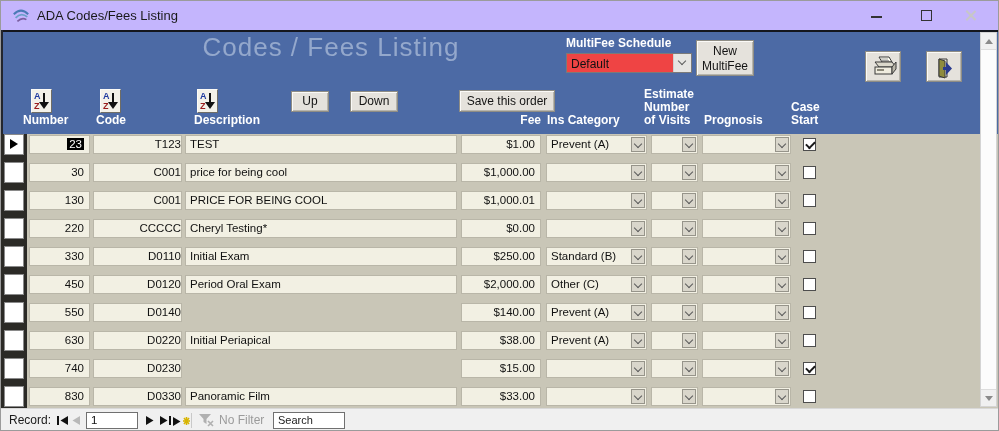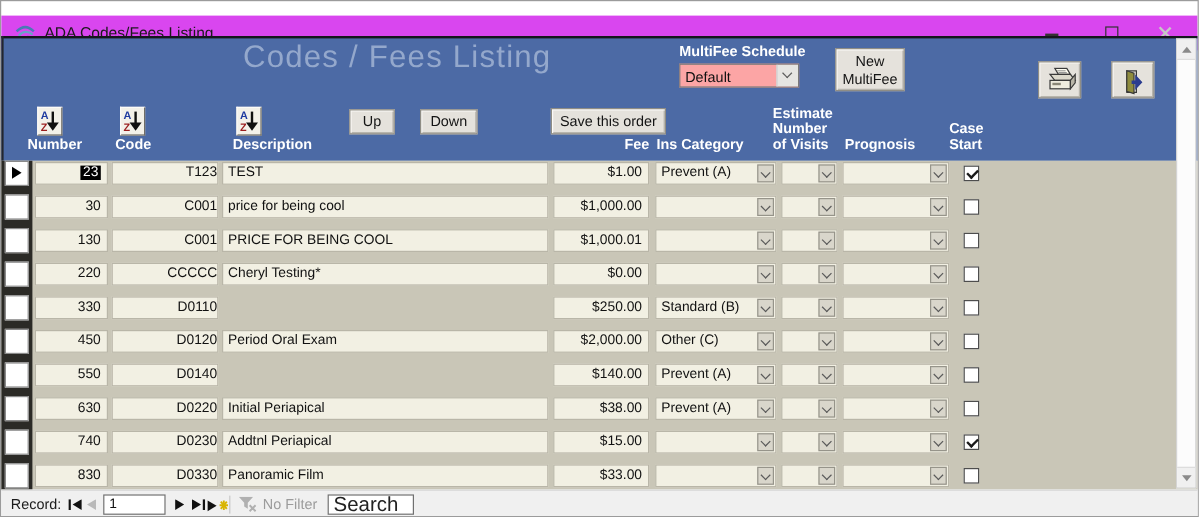--- a/index.html
+++ b/index.html
@@ -1,39 +1,39 @@
 <!DOCTYPE html>
 <html><head>
 <meta charset="utf-8">
 <style>
   * { margin:0; padding:0; box-sizing:border-box; }
   body { font-family:"Liberation Sans", sans-serif; background:#fff; }
   .window { position:relative; width:999px; height:431px; overflow:hidden; background:#fff;
             border:1px solid #9b9b9b; }
 
   
-  .titlebar { position:absolute; left:0; top:12px; width:100%; height:29px; background:#d946ef; }
+  .titlebar { position:absolute; left:0; top:0; width:100%; height:29px; background:#c4b5fd; }
   .app-icon { position:absolute; left:11px; top:6px; width:18px; height:18px; }
   .win-title { position:absolute; left:36px; top:0; line-height:29px; font-size:13px; color:#1a1a1a; }
   .tb-btn { position:absolute; top:0; width:34px; height:29px; cursor:default; }
   .tb-min { left:858px; } .tb-max { left:908px; } .tb-close { left:952px; }
   .glyph-min { position:absolute; left:12px; top:15px; width:11px; height:2px; background:#333; }
   .glyph-max { position:absolute; left:12px; top:9px; width:11px; height:11px; border:1.5px solid #333; }
   .glyph-close { position:absolute; left:11px; top:8px; width:13px; height:13px; }
   .glyph-close::before, .glyph-close::after { content:""; position:absolute; left:6px; top:0; width:1.5px; height:13px; background:#c7c7c7; }
   .glyph-close::before { transform:rotate(45deg); } .glyph-close::after { transform:rotate(-45deg); }
 
   
   .form-header { position:absolute; left:0; top:29px; width:997px; height:104px;
                  background:#4c6aa5; border-top:2px solid #14161d; }
   .left-edge { position:absolute; left:0; top:29px; width:2px; height:104px; background:#23262e; }
   .form-title { position:absolute; left:150px; top:0px; width:360px; text-align:center;
                 font-size:26px; letter-spacing:1px; color:#94a8cc; }
   .mf-label { position:absolute; left:565px; top:4px; font-size:12px; font-weight:bold; color:#fff; }
-  .combo { position:absolute; left:565px; top:21px; width:100px; height:20px; background:#fca5a5;
+  .combo { position:absolute; left:565px; top:21px; width:126px; height:20px; background:#ef4444;
            border:1px solid #7a7a7a; font-size:12px; color:#111; }
   .combo .val { position:absolute; left:4px; top:3px; }
   .combo-btn { position:absolute; right:0; top:0; width:18px; height:18px; background:#e6e5e2; border-left:1px solid #cfcfcf; }
   .chev { position:absolute; width:6px; height:6px; border-right:1.6px solid #5d5d5d; border-bottom:1.6px solid #5d5d5d; transform:rotate(45deg); }
   .combo-btn .chev { left:5px; top:4px; }
   .btn { background:#e5e2dc; border:1px solid #8f8d85; color:#141414; text-align:center;
          box-shadow:inset 1px 1px 0 #fbfaf7, inset -1px -1px 0 #b7b5ad; }
   .new-mf-btn { position:absolute; left:695px; top:8px; width:58px; height:36px; font-size:12px; line-height:15px; padding-top:3px; }
   .icon-btn { position:absolute; top:19px; width:36px; height:31px; }
   .print-btn { left:864px; } .exit-btn { left:925px; }
@@ -88,21 +88,21 @@
   .rn-label { position:absolute; left:8px; top:0; line-height:23px; font-size:12px; color:#1a1a1a; }
   .rn-btn { position:absolute; top:3px; width:16px; height:17px; }
   .rn-btn svg { position:absolute; left:1px; top:4px; }
   .rn-box { position:absolute; left:85px; top:3px; width:52px; height:17px; background:#fff; border:1px solid #707070;
             font-size:11.5px; padding-left:4px; line-height:15px; color:#111; }
   .rn-sep { position:absolute; left:190px; top:4px; width:1px; height:15px; background:#c9c9c9; }
   .no-filter { position:absolute; left:198px; top:0; height:23px; }
   .no-filter .txt { position:absolute; left:20px; top:0; line-height:23px; font-size:12px; color:#9b9b9b; white-space:nowrap; }
   .no-filter svg { position:absolute; left:0; top:5px; }
   .search-box { position:absolute; left:272px; top:3px; width:72px; height:17px; background:#fff; border:1px solid #707070;
-                font-size:17px; padding-left:4px; line-height:15px; color:#222; }
+                font-size:11px; padding-left:4px; line-height:15px; color:#222; }
 </style>
 </head>
 <body>
 
 <div class="window">
 
   <div class="titlebar">
     <svg class="app-icon" viewBox="0 0 20 20">
       <path d="M2 8 Q10 0 18 8" stroke="#4a7ab5" stroke-width="2.2" fill="none"></path>
       <path d="M4 12 Q10 5.5 17 11" stroke="#6aa0c8" stroke-width="2" fill="none"></path>
@@ -286,20 +286,21 @@
         <span class="dd">
             <span class="chev"></span>
           </span>
       </div>
       <div class="checkbox"></div>
     </div>
       <div class="row" style="top: 113px;">
       <div class="sel-box"></div>
       <div class="cell num"><span class="numtxt">330</span></div>
       <div class="cell code">D0110</div>
+      <div class="cell desc">Initial Exam</div>
       <div class="cell fee">$250.00</div>
       <div class="cell inscat">
         <span class="val">Standard (B)</span>
         <span class="dd">
             <span class="chev"></span>
           </span>
       </div>
       <div class="cell visits">
         <span class="val"></span>
         <span class="dd">
@@ -388,21 +389,20 @@
         <span class="dd">
             <span class="chev"></span>
           </span>
       </div>
       <div class="checkbox"></div>
     </div>
       <div class="row" style="top: 225px;">
       <div class="sel-box"></div>
       <div class="cell num"><span class="numtxt">740</span></div>
       <div class="cell code">D0230</div>
-      <div class="cell desc">Addtnl Periapical</div>
       <div class="cell fee">$15.00</div>
       <div class="cell inscat">
         <span class="val"></span>
         <span class="dd">
             <span class="chev"></span>
           </span>
       </div>
       <div class="cell visits">
         <span class="val"></span>
         <span class="dd">

